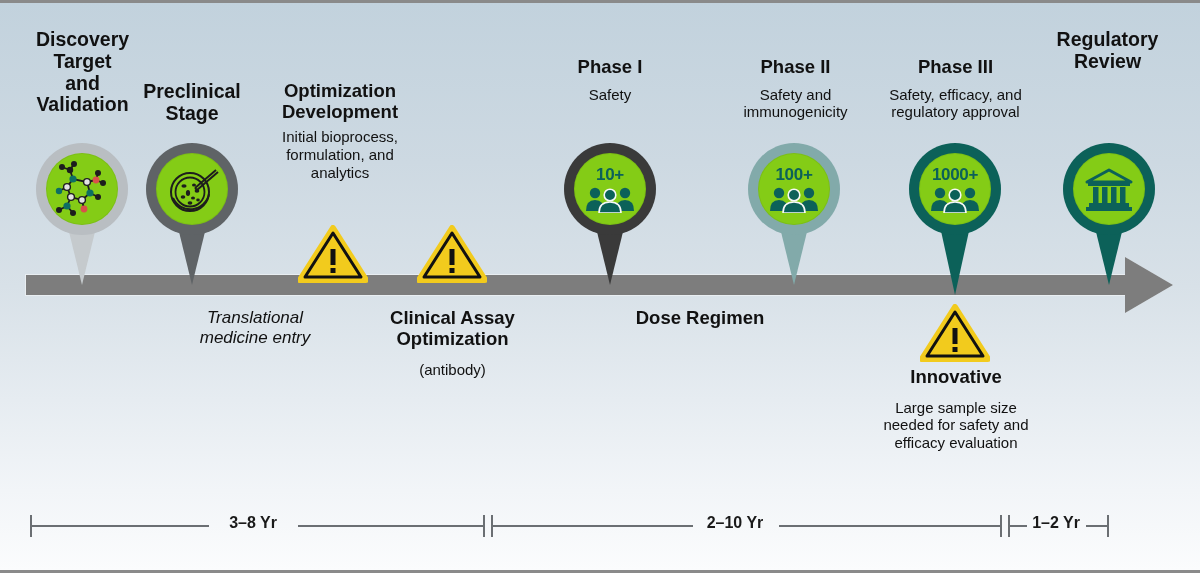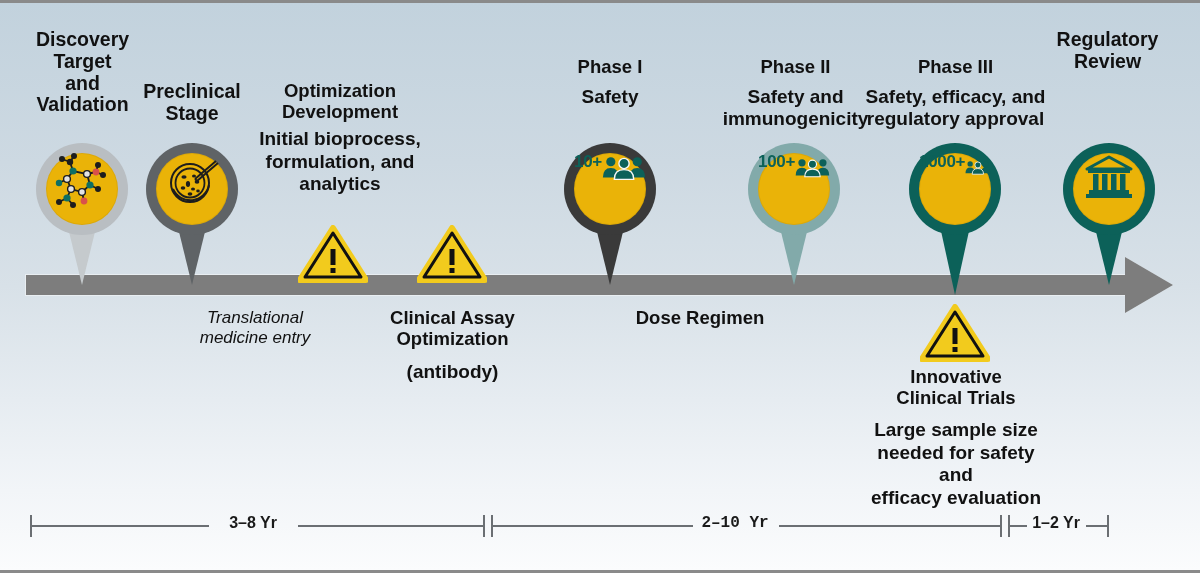--- a/index.html
+++ b/index.html
@@ -34,40 +34,40 @@
   .pin-tail{
     position:absolute;left:50%;top:56px;transform:translateX(-50%);
     width:0;height:0;border-left:21px solid transparent;border-right:21px solid transparent;
   }
   .pin-head{
     position:absolute;left:0;top:0;width:92px;height:92px;border-radius:50%;
     box-sizing:border-box;
     display:flex;align-items:center;justify-content:center;
   }
   .pin-inner{
-    width:72px;height:72px;border-radius:50%;background:#eab308;
-    display:flex;flex-direction:row;justify-content:center;
+    width:72px;height:72px;border-radius:50%;background:#84cc16;
+    display:flex;flex-direction:column;align-items:center;justify-content:center;
     box-shadow:inset 0 0 0 1px rgba(0,0,0,.06);
   }
   .pin-count{
     font-size:17px;font-weight:bold;color:#0c6159;line-height:1;margin-bottom:2px;
     letter-spacing:-.3px;
   }
 
   
   .warn{position:absolute;}
   .warn svg{display:block;}
 
   
   .lbl{position:absolute;text-align:center;color:#111;}
   .lbl .t{font-weight:bold;line-height:1.12;}
   .lbl .s{line-height:1.18;}
   .title-lg{font-size:19.5px;}
   .title-md{font-size:18.5px;}
-  .sub{font-size:19px;font-weight:bold;}
+  .sub{font-size:15px;font-weight:normal;}
   .ital{font-style:italic;font-size:17px;line-height:1.2;}
 
   
   #scale{position:absolute;left:0;top:498px;width:1200px;height:48px;}
   .sline{position:absolute;height:2px;background:#6b6f73;top:24px;}
   .stick{position:absolute;width:2px;background:#6b6f73;top:14px;height:22px;}
   .slabel{
     position:absolute;top:13px;font-size:16px;font-weight:bold;color:#1a1a1a;
     transform:translateX(-50%);text-align:left;white-space:nowrap;
   }
@@ -291,37 +291,36 @@
     <svg width="70" height="58" viewBox="0 0 70 58">
       <path d="M35 3 L68 55 L2 55 Z" fill="#f2cb1d" stroke="#f2cb1d" stroke-width="6" stroke-linejoin="round"></path>
       <path d="M35 8 L63 52 L7 52 Z" fill="#f2cb1d" stroke="#111" stroke-width="3" stroke-linejoin="round"></path>
       <rect x="32.5" y="24" width="5" height="16" fill="#111"></rect>
       <rect x="32.5" y="43" width="5" height="5" fill="#111"></rect>
     </svg>
   </div>
 
   <div class="lbl" style="left:860px;top:364px;width:192px;">
     <div class="t title-md">Innovative</div>
-    <div class="t title-md">Clinical Trials</div>
     <div class="s sub" style="margin-top:11px;">Large sample size</div>
     <div class="s sub">needed for safety and</div>
     <div class="s sub">efficacy evaluation</div>
   </div>
 
   <div id="scale">
 
     <div class="stick" style="left:30px;"></div>
     <div class="sline" style="left:31px;width:178px;"></div>
     <div class="slabel" style="left:253px;">3–8 Yr</div>
     <div class="sline" style="left:298px;width:185px;"></div>
     <div class="stick" style="left:483px;"></div>
     <div class="stick" style="left:491px;"></div>
 
     <div class="sline" style="left:493px;width:200px;"></div>
-    <div class="slabel" style="left:735px;font-family:Liberation Mono, monospace;">2–10 Yr</div>
+    <div class="slabel" style="left:735px;">2–10 Yr</div>
     <div class="sline" style="left:779px;width:221px;"></div>
     <div class="stick" style="left:1000px;"></div>
     <div class="stick" style="left:1008px;"></div>
 
     <div class="sline" style="left:1010px;width:17px;"></div>
     <div class="slabel" style="left:1056px;">1–2 Yr</div>
     <div class="sline" style="left:1086px;width:21px;"></div>
     <div class="stick" style="left:1107px;"></div>
   </div>
 

